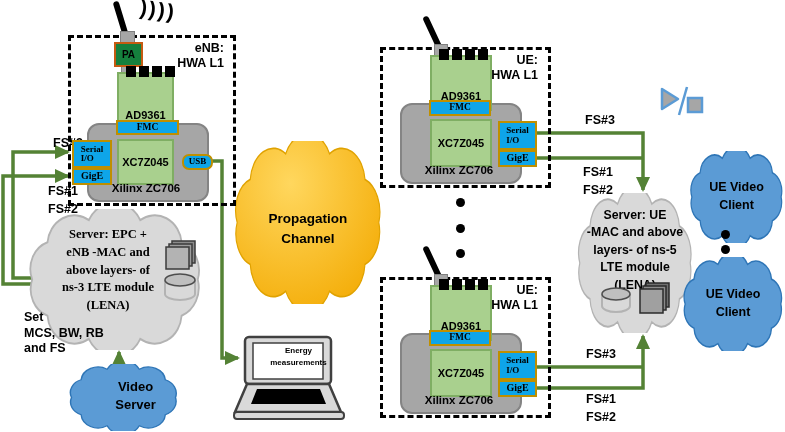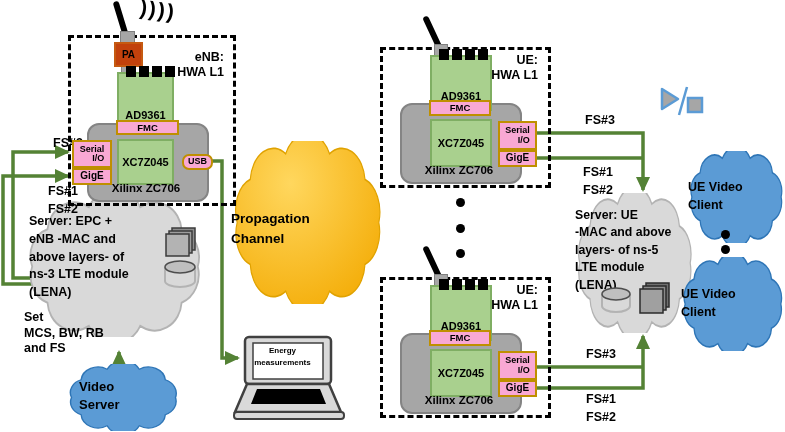--- a/index.html
+++ b/index.html
@@ -5,33 +5,33 @@
   html,body{margin:0;padding:0;background:#fff;}
   #scene{position:relative;width:785px;height:432px;background:#fff;overflow:hidden;
          font-family:"Liberation Sans",sans-serif;font-weight:700;color:#000;}
   .abs{position:absolute;}
   .pre{white-space:pre-line;}
   
   #wires{position:absolute;left:0;top:0;z-index:1;}
   
   .cloud{position:absolute;z-index:2;}
   .cloud svg{position:absolute;left:0;top:0;width:100%;height:100%;}
-  .cloud .cloud-text{position:absolute;white-space:pre-line;z-index:2;}
+  .cloud .cloud-text{position:absolute;text-align:center;white-space:pre-line;z-index:2;}
   .cloud-gray path{fill:#d9d9d9;stroke:#b3b3b3;stroke-width:2;}
   .cloud-blue path{fill:#5b9bd5;stroke:#2e75b6;stroke-width:2.5;}
   .cloud.front{z-index:3;}
   
   .dashed-box{position:absolute;border:3px dashed #000;z-index:4;background:transparent;}
   .node-title{position:absolute;z-index:5;font-size:12.5px;line-height:1.16;text-align:right;white-space:pre-line;}
   .board{position:absolute;background:#a6a6a6;border:2px solid #848484;border-radius:12px;z-index:4;}
   .green-box{position:absolute;background:#a9d08e;border:2px solid #7fae63;z-index:5;
              display:flex;align-items:center;justify-content:center;font-size:11px;}
-  .yellow-box{position:absolute;background:#f9a8d4;border:2px solid #bf8f00;z-index:6;
-              display:flex;align-items:center;justify-content:center;text-align:right;line-height:1.05;}
-  .orange-box{position:absolute;background:#c2410c;border:2px solid #c55a11;z-index:6;
+  .yellow-box{position:absolute;background:#0ea5e9;border:2px solid #bf8f00;z-index:6;
+              display:flex;align-items:center;justify-content:center;text-align:left;line-height:1.05;font-family:Liberation Serif, serif;}
+  .orange-box{position:absolute;background:#15803d;border:2px solid #c55a11;z-index:6;
               display:flex;align-items:center;justify-content:center;font-size:10px;}
   .conn{position:absolute;background:#a6a6a6;border:1px solid #7f7f7f;z-index:5;}
   .rod{position:absolute;width:6px;background:#000;border-radius:3px;z-index:3;transform-origin:50% 100%;}
   .pins{position:absolute;display:flex;gap:3px;z-index:6;}
   .pins span{display:block;width:10px;height:11px;background:#000;}
   .board-label{position:absolute;z-index:6;font-size:11.5px;text-align:center;}
   .fs-label{position:absolute;z-index:5;font-size:12.5px;padding-left:28px;}
   .dot{position:absolute;width:9px;height:9px;border-radius:50%;background:#000;z-index:5;}
   .waves{position:absolute;z-index:4;font-size:21px;letter-spacing:2px;transform:rotate(8deg);}
   .side-note{position:absolute;z-index:5;font-size:12.5px;line-height:1.25;white-space:pre-line;}
@@ -54,21 +54,21 @@
       <path d="M210,161 L222,161 L222,358 L238,358" marker-end="url(#arr)"></path>
       <path d="M119,372 L119,352" marker-end="url(#arr)"></path>
       <path d="M535,158 L643,158"></path>
       <path d="M533,133 L643,133 L643,190" marker-end="url(#arr)"></path>
       <path d="M533,367 L643,367"></path>
       <path d="M535,388 L643,388 L643,336" marker-end="url(#arr)"></path>
     </g>
   </svg>
 
   <div class="dashed-box" style="left:68px;top:35px;width:162px;height:165px;"></div>
-  <div class="node-title" style="left:148px;top:50px;width:76px;">eNB:
+  <div class="node-title" style="left:148px;top:41px;width:76px;">eNB:
 HWA L1</div>
 
   <div class="rod" style="left:123px;top:0px;height:36px;transform:rotate(-17deg);"></div>
   <div class="waves" style="left:140px;top:-2px;">))))</div>
   <div class="conn" style="left:120px;top:31px;width:13px;height:11px;"></div>
   <div class="orange-box" style="left:114px;top:42px;width:25px;height:21px;">PA</div>
   <div class="conn" style="left:121px;top:63px;width:11px;height:9px;"></div>
 
   <div class="pins" style="left:126px;top:66px;">
       <span></span>
@@ -84,21 +84,21 @@
   <div class="board-label pre" style="left:96px;top:182px;width:100px;">Xilinx ZC706</div>
   <div class="yellow-box pre" style="left:72px;top:140px;width:36px;height:24px;font-size:9px;">Serial
 I/O</div>
   <div class="yellow-box" style="left:72px;top:168px;width:36px;height:13px;font-size:10px;">GigE</div>
   <div class="yellow-box" style="left:182px;top:154px;width:27px;height:12px;font-size:9px;border-radius:7px;">USB</div>
 
   <div class="fs-label" style="left:25px;top:136px;">FS#3</div>
   <div class="fs-label" style="left:20px;top:184px;">FS#1</div>
   <div class="fs-label" style="left:20px;top:202px;">FS#2</div>
 
-  <div class="cloud cloud-gray" style="left:25px;top:196px;width:180px;height:141px;">
+  <div class="cloud cloud-gray" style="left:25px;top:209px;width:180px;height:141px;font-family:Liberation Serif, serif;">
     <svg viewBox="0 0 200 140" preserveAspectRatio="none">
       <path d="M192,70 A30,30 0 0 1 174,106 A30,30 0 0 1 128,129 A32,32 0 0 1 71,129 A30,30 0 0 1 25,106 A28,28 0 0 1 8,70 A28,28 0 0 1 25,33 A30,30 0 0 1 71,11 A32,32 0 0 1 128,11 A30,30 0 0 1 174,33 A30,30 0 0 1 192,70 Z"></path>
     </svg>
     <div class="cloud-text" style="left:4px;top:17px;width:158px;font-size:12.5px;line-height:1.42;">Server: EPC +
 eNB -MAC and
 above layers- of
 ns-3 LTE module
 (LENA)</div>
     <svg class="in-cloud-icon" style="left:138px;top:30px;" width="36" height="36">
       <rect x="9" y="2" width="23" height="22" fill="#8c8c8c" stroke="#3b3b3b" stroke-width="1.5"></rect>
@@ -137,21 +137,21 @@
 Channel</div>
   </div>
 
   <svg class="abs" style="left:233px;top:334px;z-index:4;" width="112" height="90">
     <rect x="12" y="3" width="86" height="47" rx="4" fill="#d9d9d9" stroke="#404040" stroke-width="2.5"></rect>
     <rect x="20" y="9" width="70" height="36" fill="#ffffff" stroke="#404040" stroke-width="1.5"></rect>
     <polygon points="14,50 96,50 108,78 2,78" fill="#d9d9d9" stroke="#404040" stroke-width="2.5"></polygon>
     <polygon points="24,55 87,55 93,70 18,70" fill="#000000"></polygon>
     <rect x="1" y="78" width="110" height="7" rx="3" fill="#d9d9d9" stroke="#404040" stroke-width="2"></rect>
   </svg>
-  <div class="abs pre" style="left:247px;top:345px;width:71px;z-index:5;font-size:8px;text-align:center;line-height:1.5;">Energy
+  <div class="abs pre" style="left:263px;top:345px;width:71px;z-index:5;font-size:8px;text-align:center;line-height:1.5;">Energy
 measurements</div>
 
   <div class="dashed-box" style="left:380px;top:47px;width:165px;height:135px;"></div>
   <div class="node-title" style="left:462px;top:53px;width:76px;">UE:
 HWA L1</div>
   <div class="rod" style="left:438px;top:13px;height:38px;transform:rotate(-25deg);"></div>
   <div class="conn" style="left:434px;top:44px;width:12px;height:10px;"></div>
   <div class="pins" style="left:439px;top:49px;">
       <span></span>
       <span></span>

